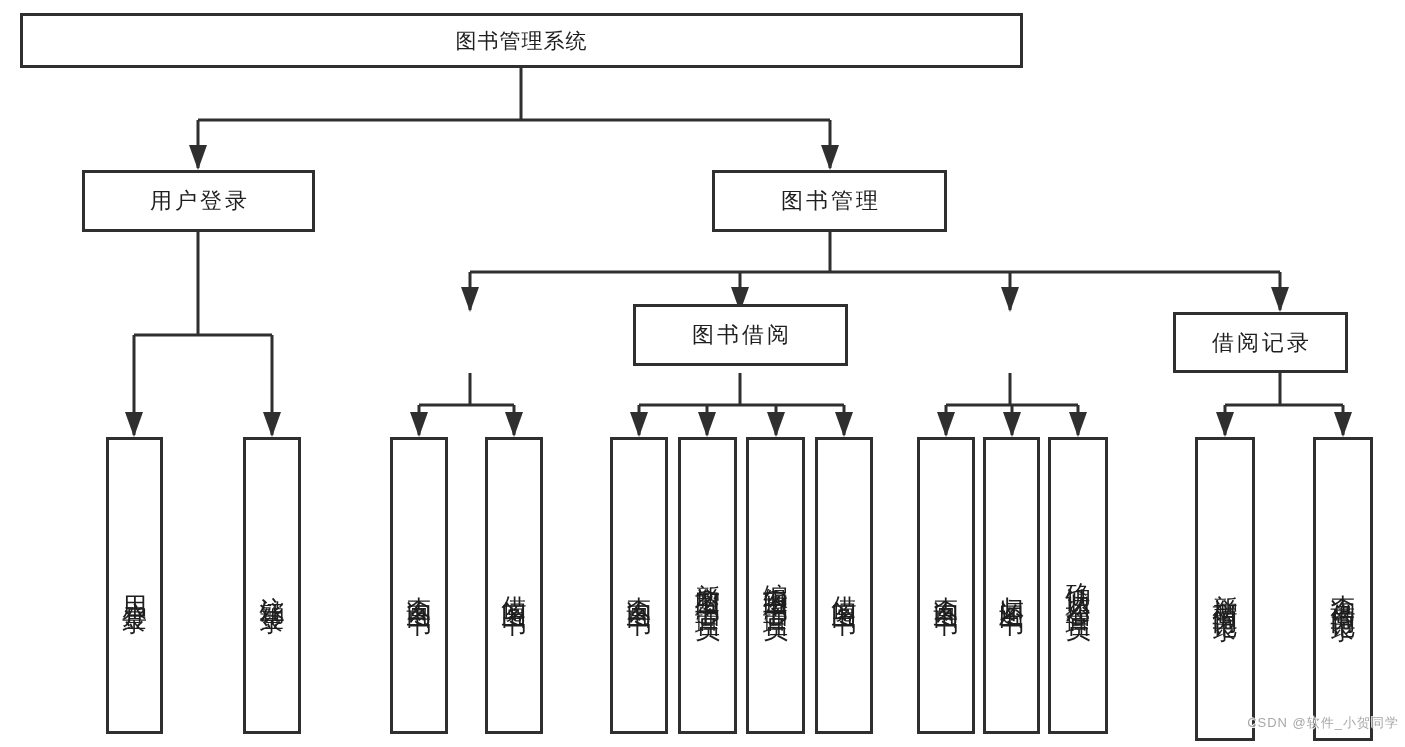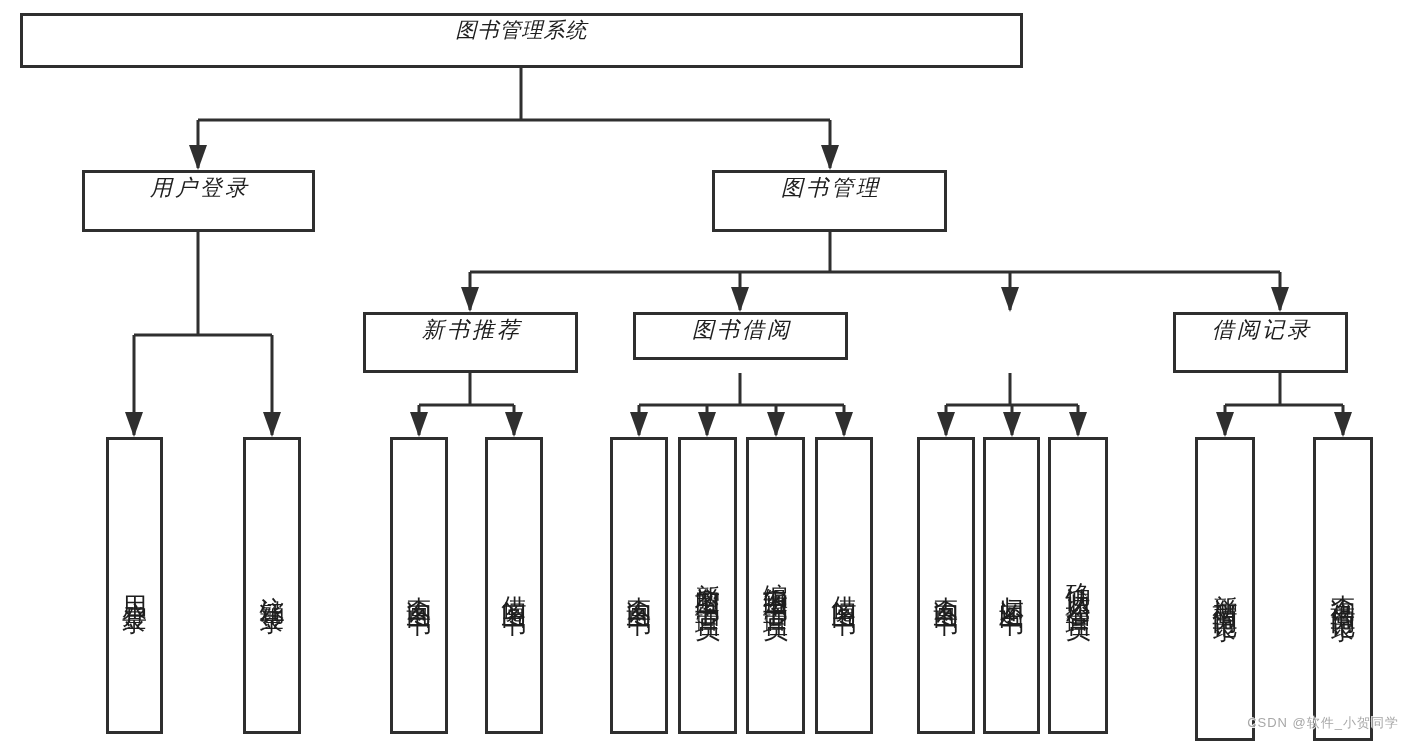--- a/index.html
+++ b/index.html
@@ -17,24 +17,23 @@
     overflow:hidden;
   }
   svg.wires{position:absolute;left:0;top:0;width:1405px;height:747px;z-index:0;}
   .wire{fill:none;stroke:var(--line);stroke-width:3;}
   .arrow{fill:var(--line);stroke:none;}
   .box{
     position:absolute;
     box-sizing:border-box;
     background:var(--background);
     border:3px solid var(--line);
-    display:flex;justify-content:center;
+    display:flex;align-items:center;justify-content:center;
     color:var(--text);
     z-index:1;
-    font-style:italic;
   }
   .box.root span{font-size:21px;letter-spacing:1px;}
   .box.lvl span{font-size:22px;letter-spacing:3px;text-indent:3px;}
   .leaf{
     position:absolute;
     box-sizing:border-box;
     top:437px;height:297px;
     background:var(--background);
     border:3px solid var(--line);
     display:flex;align-items:center;justify-content:center;
@@ -99,24 +98,21 @@
     <span>图书管理系统</span>
   </div>
 
   <div class="box lvl" style="left:82px;top:170px;width:233px;height:62px">
     <span>用户登录</span>
   </div>
   <div class="box lvl" style="left:712px;top:170px;width:235px;height:62px">
     <span>图书管理</span>
   </div>
 
-  <div class="box lvl" style="left:363px;top:312px;width:215px;height:61px">
-    <span>新书推荐</span>
-  </div>
-  <div class="box lvl" style="left:633px;top:312px;width:215px;height:48px">
+  <div class="box lvl" style="left:633px;top:304px;width:215px;height:62px">
     <span>图书借阅</span>
   </div>
   <div class="box lvl" style="left:1173px;top:312px;width:175px;height:61px">
     <span>借阅记录</span>
   </div>
 
   <div class="leaf" style="left:106px;width:57px">
     <span>用户登录</span>
   </div>
   <div class="leaf" style="left:243px;width:58px">

